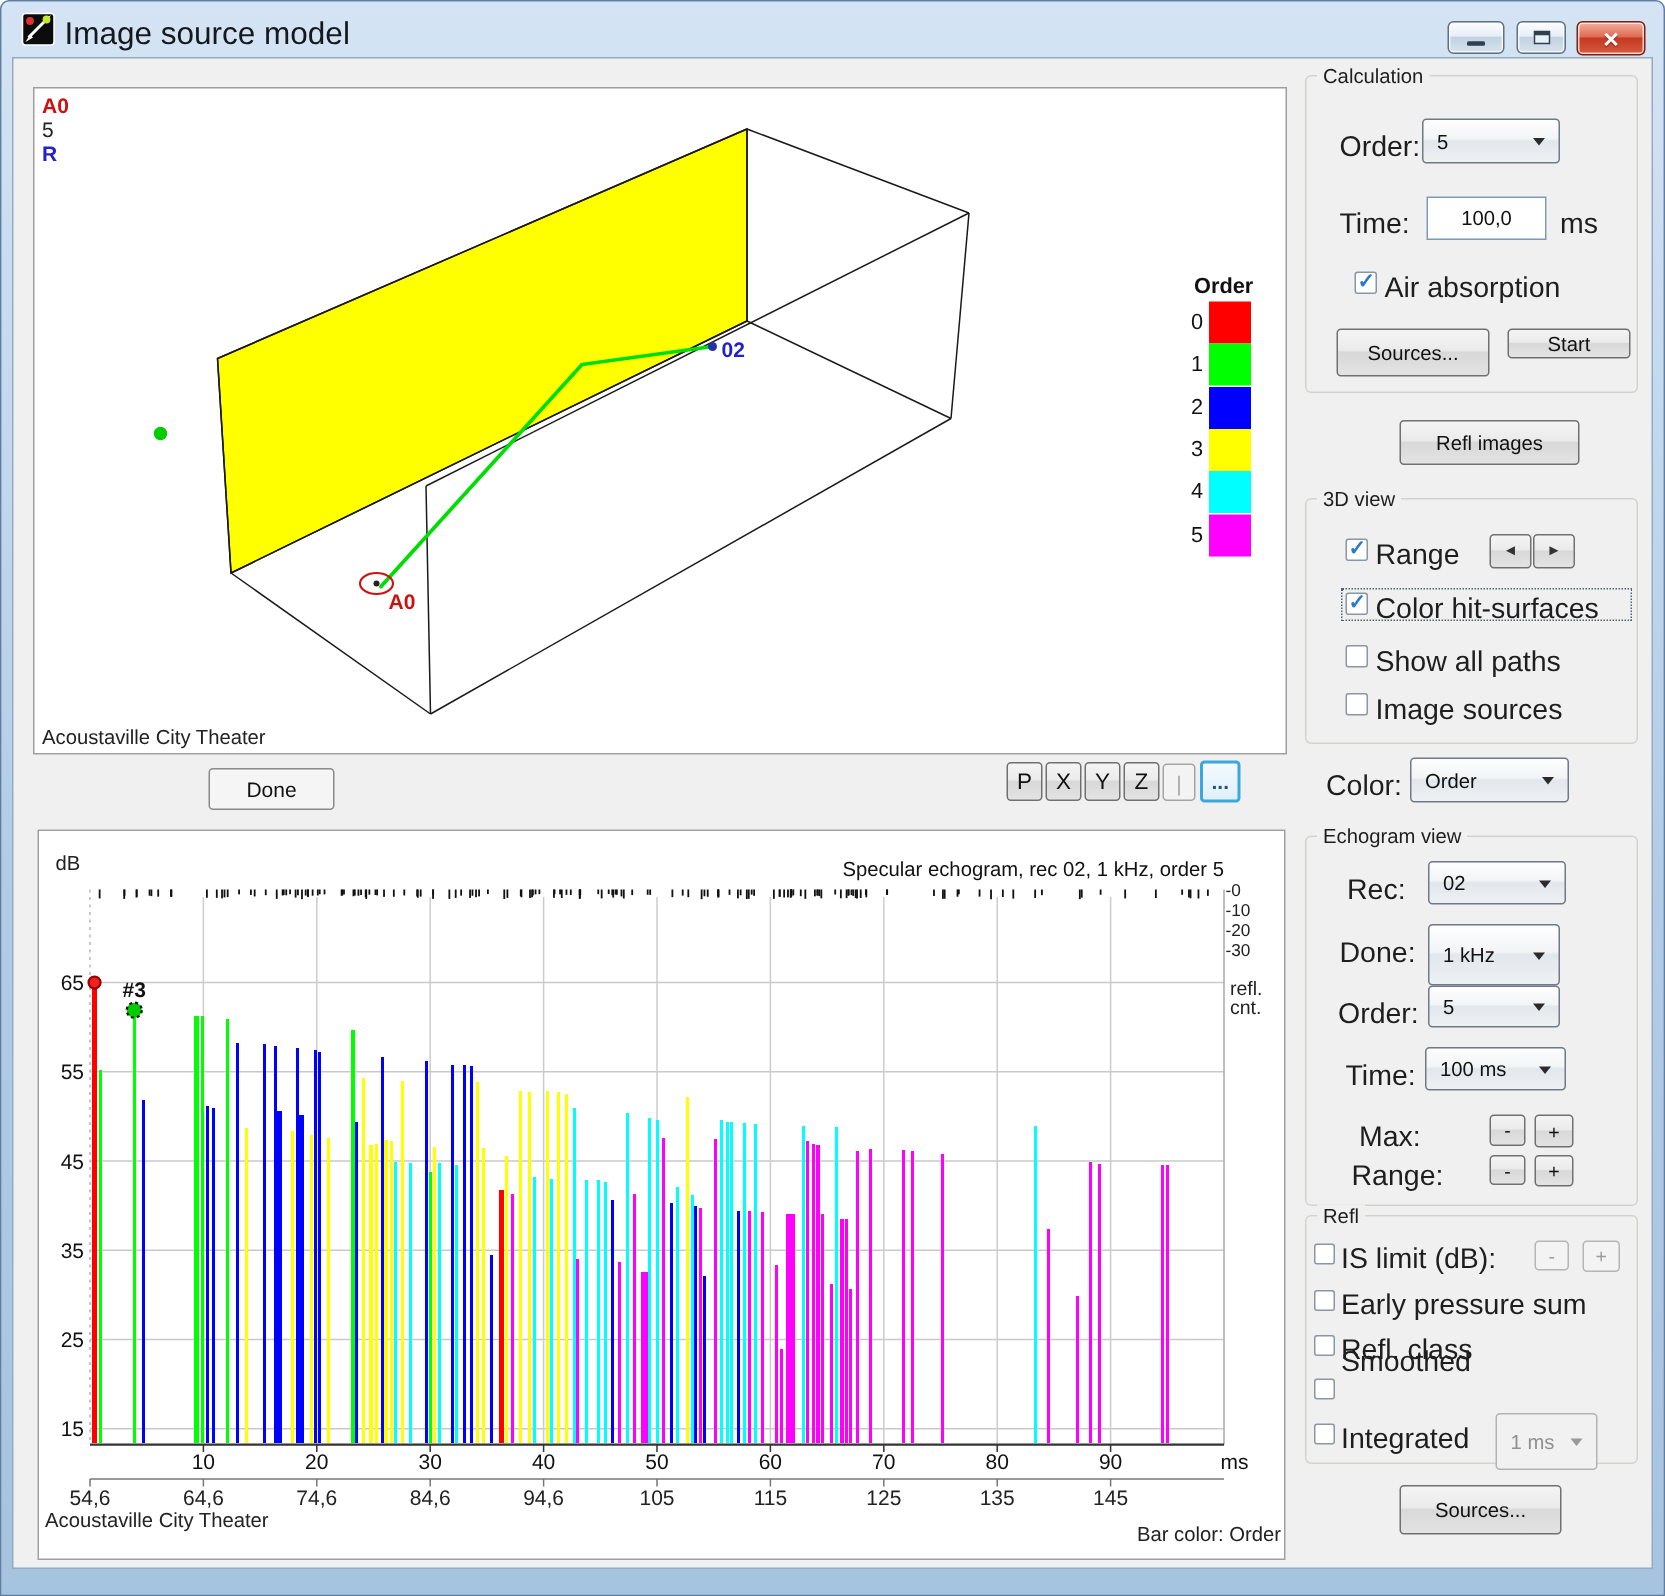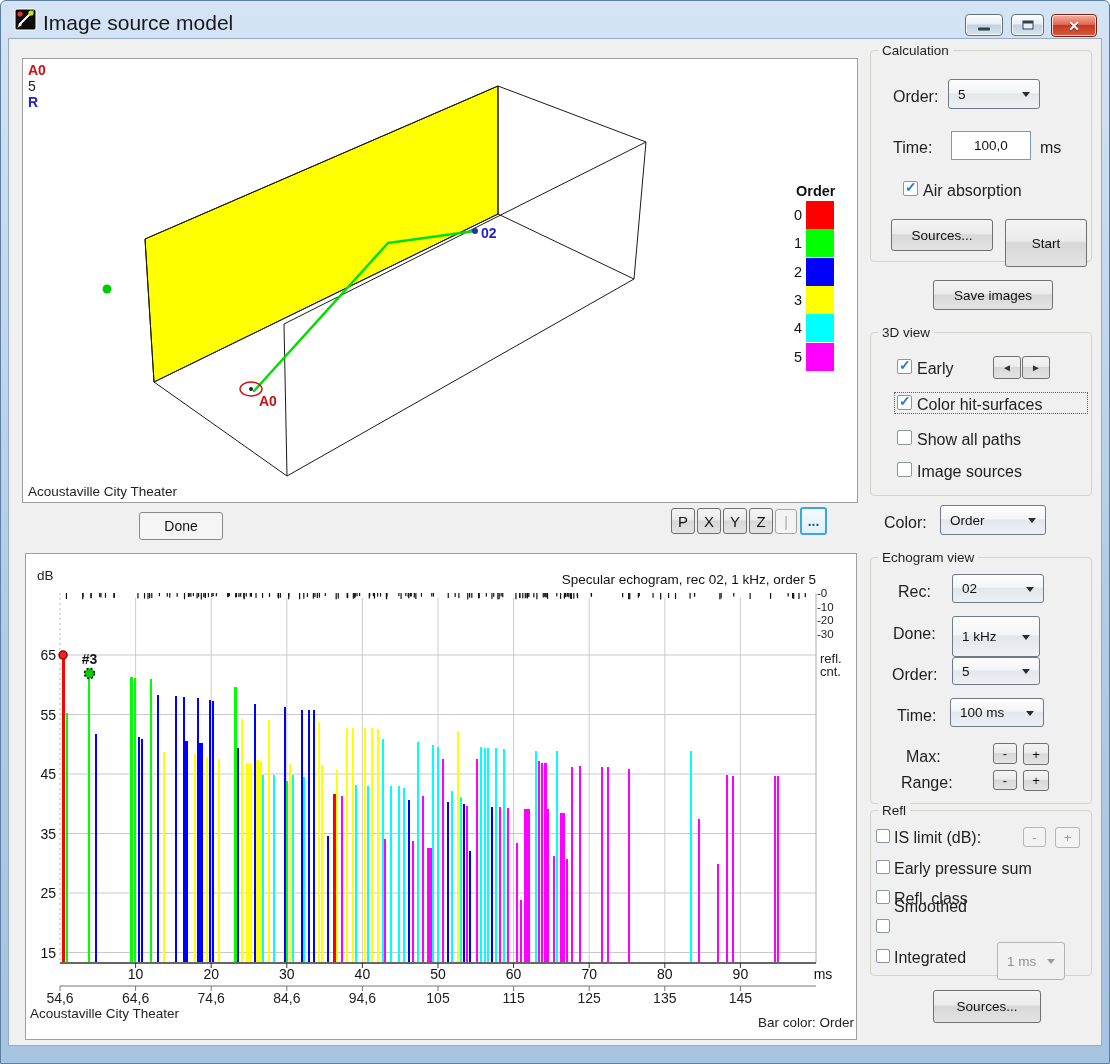--- a/index.html
+++ b/index.html
@@ -19,21 +19,21 @@
   .glyph-min{width:12px;height:3px;background:#30404e;border-radius:1px;margin-top:4px;}
   .glyph-restore{width:11px;height:9px;border:1px solid #30404e;border-top:3px solid #30404e;background:#e8f0f8;}
   .glyph-close{color:#fff;font-size:14px;font-weight:bold;text-shadow:0 1px 1px #7e2012;line-height:1;}
   .client{position:absolute;left:8px;top:38px;width:1094px;height:1008px;
     background:#f0f0f0;border:1px solid #98accl;border:1px solid #96abc0;}
   
   .panel{position:absolute;background:#fff;border:1px solid #9e9e9e;}
   
   .group{position:absolute;border:1px solid #d3d3cd;border-radius:4px;}
   .group-label{position:absolute;font-size:13.5px;color:#1e1e1e;background:#f0f0f0;padding:0 4px;}
-  .lbl{position:absolute;font-size:16px;color:#1e1e1e;white-space:nowrap;}
+  .lbl{position:absolute;font-size:19px;color:#1e1e1e;white-space:nowrap;}
   
   .btn{position:absolute;display:flex;align-items:center;justify-content:center;
     font-size:13.5px;color:#111;border:1px solid #707070;border-radius:3px;
     background:linear-gradient(#f4f4f4,#ebebeb 45%,#d8d8d8 50%,#e3e3e3);cursor:default;margin-left:16px;}
   .btn.small{font-size:13px;}
   .btn.disabled{color:#9b9b9b;border-color:#b5b5b5;background:#f3f3f3;}
   .btn.focus-dots{border:2px solid #3aa7e0;background:linear-gradient(#f3fafe,#dff0fa);color:#23567f;font-weight:bold;}
   .btn.ghost{color:#a8a8a8;border-color:#a5a5a5;background:#f3f3f3;}
   
   .combo{position:absolute;border:1px solid #70798a;border-radius:3px;
@@ -522,28 +522,28 @@
 <div class="combo" style="left:948px;top:79px;width:92px;height:30px">
   <span>5</span>
   <span class="arrow"></span>
 </div>
 <div class="lbl" style="left:893px;top:139px">Time:</div>
 <div class="tin" style="left:951px;top:131px;width:80px;height:29px">100,0</div>
 <div class="lbl" style="left:1040px;top:139px">ms</div>
 <div class="cb checked" style="left:903px;top:181px"></div>
 <div class="lbl" style="left:923px;top:182px">Air absorption</div>
 <div class="btn" style="left:875px;top:219px;width:102px;height:32px">Sources...</div>
-<div class="btn" style="left:989px;top:219px;width:82px;height:48px">Start</div>
-
-<div class="btn" style="left:917px;top:280px;width:120px;height:30px">Save images</div>
+<div class="btn" style="left:989px;top:219px;width:82px;height:20px">Start</div>
+
+<div class="btn" style="left:917px;top:280px;width:120px;height:30px">Refl images</div>
 
 <div class="group" style="left:870px;top:332px;width:222px;height:164px"></div>
 <div class="group-label" style="left:878px;top:325px">3D view</div>
 <div class="cb checked" style="left:897px;top:359px"></div>
-<div class="lbl" style="left:917px;top:360px">Early</div>
+<div class="lbl" style="left:917px;top:360px">Range</div>
 <div class="btn small" style="left:977px;top:356px;width:28px;height:23px;font-size:10px;color:#333">◄</div>
 <div class="btn small" style="left:1006px;top:356px;width:28px;height:23px;font-size:10px;color:#333">►</div>
 <div class="cb checked" style="left:897px;top:395px"></div>
 <div class="lbl" style="left:917px;top:396px">Color hit-surfaces</div>
 <div class="focus-rect" style="left:894px;top:392px;width:194px;height:22px"></div>
 <div class="cb" style="left:897px;top:430px"></div>
 <div class="lbl" style="left:917px;top:431px">Show all paths</div>
 <div class="cb" style="left:897px;top:462px"></div>
 <div class="lbl" style="left:917px;top:463px">Image sources</div>
 

